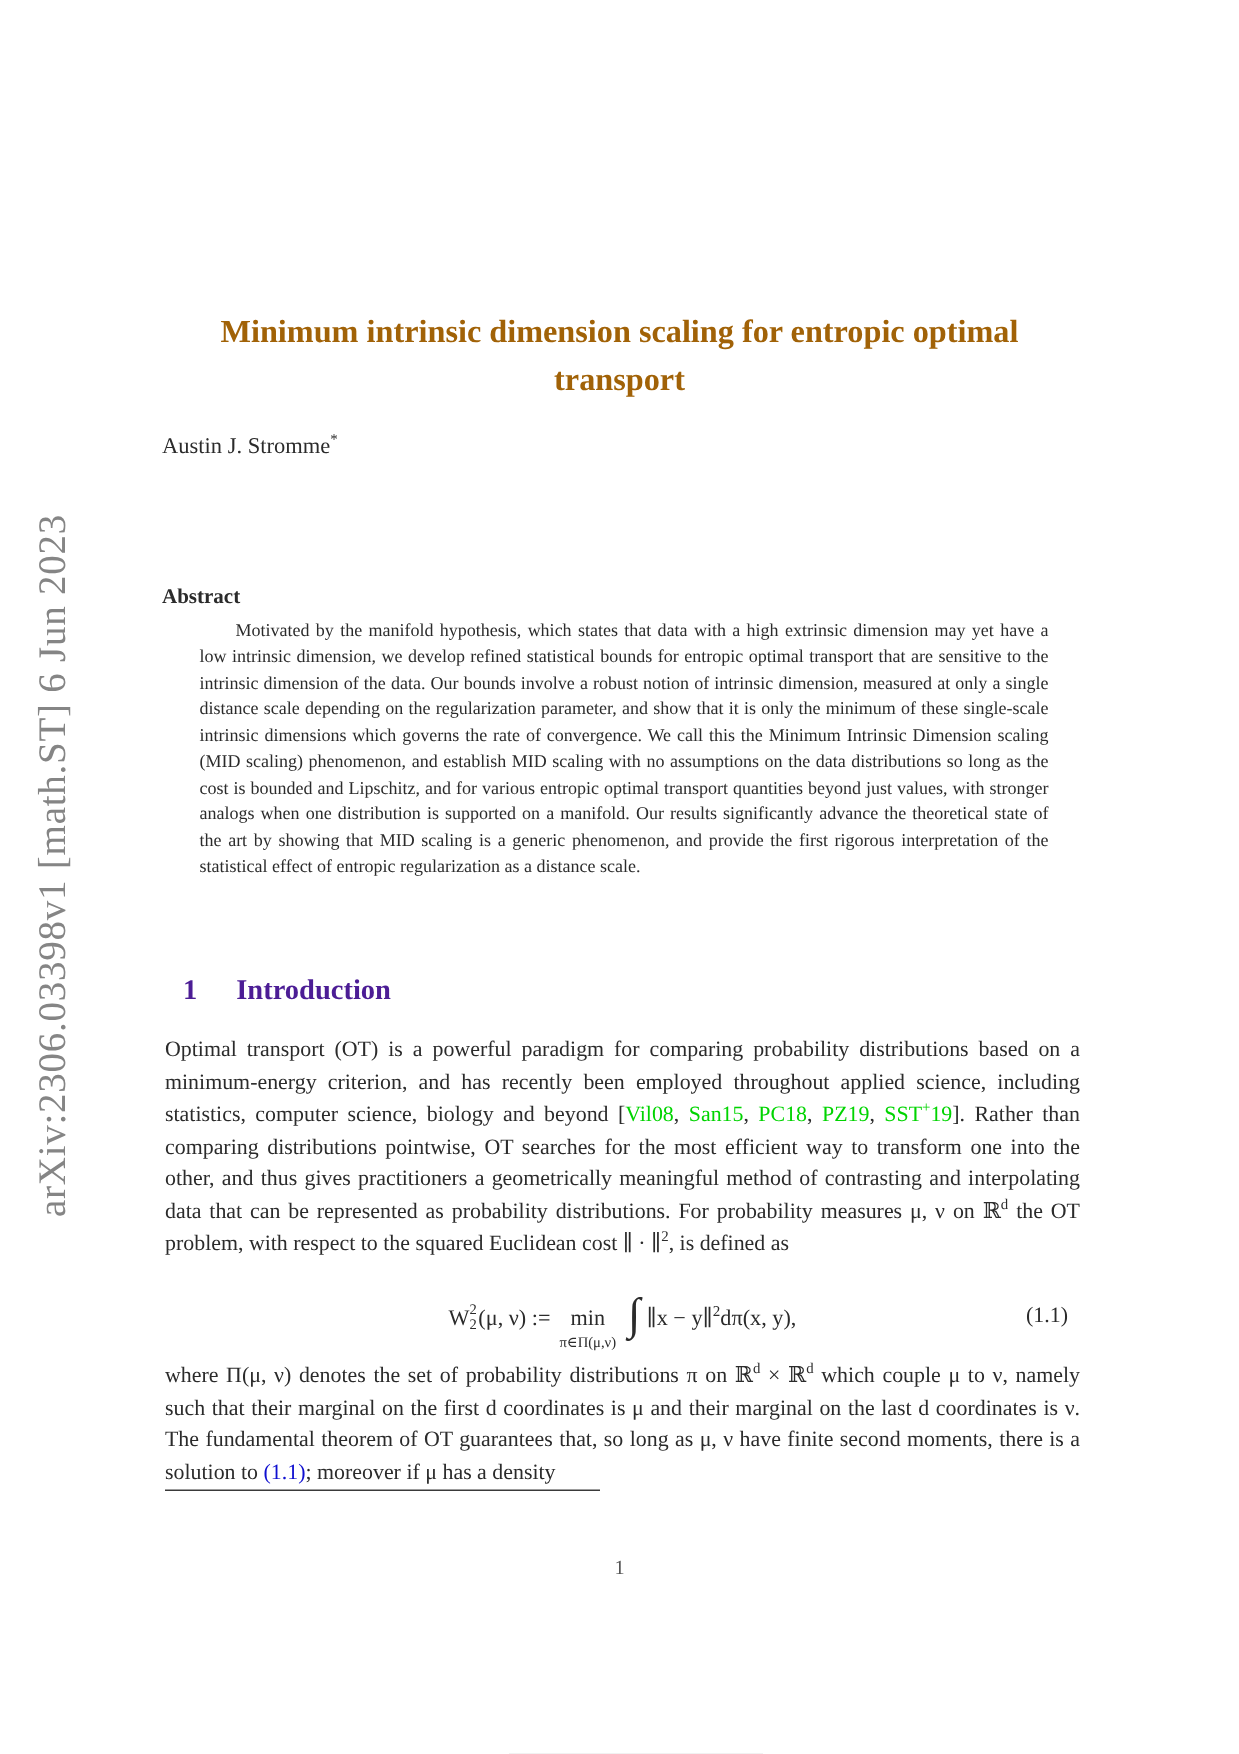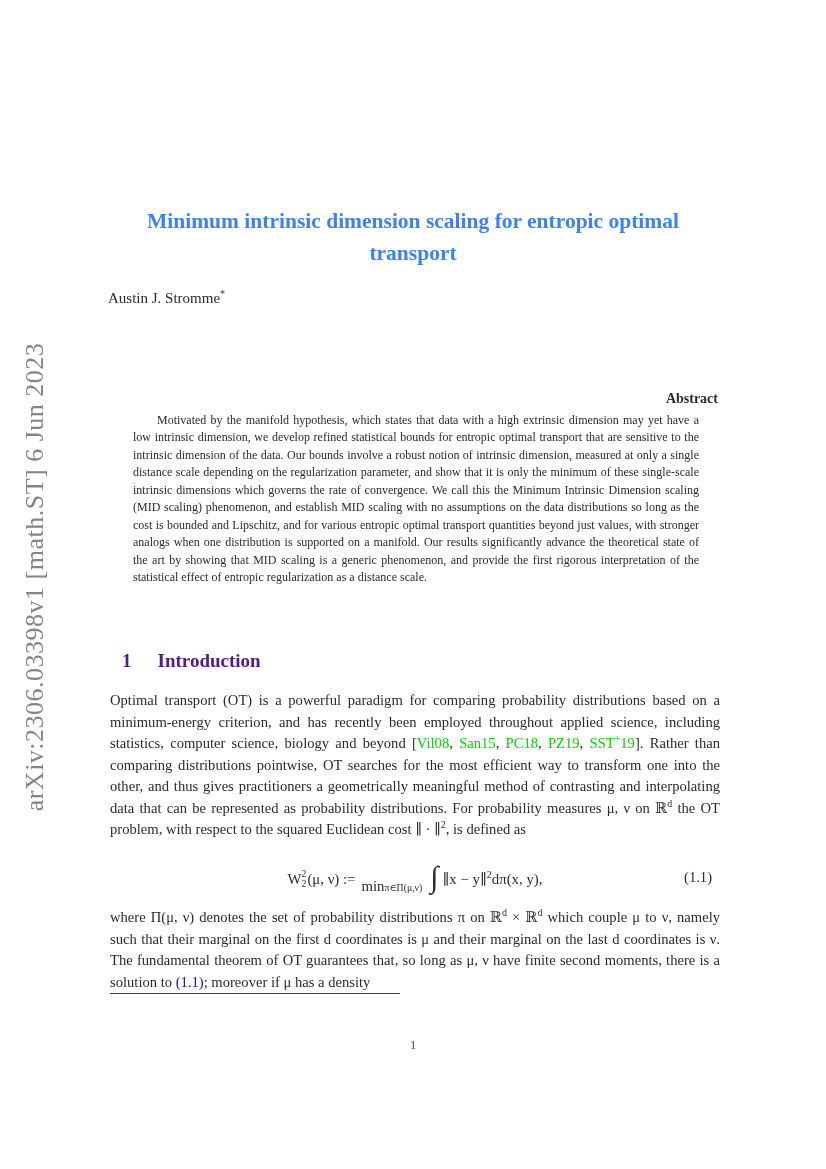--- a/index.html
+++ b/index.html
@@ -29,21 +29,21 @@
     white-space: nowrap;
   }
   .title {
     position: absolute;
     top: 205px;
     left: 103px;
     width: 620px;
     text-align: center;
     font-size: 21.5px;
     line-height: 1.5;
-    color: #3b82f6;
+    color: #a16207;
   }
   .author {
     position: absolute;
     top: 288px;
     left: 108px;
     width: 610px;
     text-align: left;
     font-size: 15px;
   }
   .author sup { font-size: 10px; }
@@ -53,21 +53,21 @@
     left: 108px;
     width: 610px;
     text-align: center;
     font-size: 15px;
   }
   .abstract-head {
     position: absolute;
     top: 391px;
     left: 108px;
     width: 610px;
-    text-align: right;
+    text-align: left;
     font-weight: bold;
     font-size: 14px;
   }
   .abstract-body {
     position: absolute;
     top: 412px;
     left: 133px;
     width: 566px;
     font-size: 12px;
     line-height: 17.45px;
@@ -125,21 +125,21 @@
     display: inline-flex;
     flex-direction: column;
     align-items: flex-start;
     font-size: 0.66em;
     line-height: 1.05;
     vertical-align: -0.45em;
     margin-right: 1px;
   }
   .minop {
     display: inline-flex;
-    flex-direction: row;
+    flex-direction: column;
     align-items: center;
     margin: 0 6px 0 6px;
     line-height: 1;
     transform: translateY(7px);
   }
   .minop .min-main { font-size: 1em; }
   .minop .min-under { font-size: 0.66em; margin-top: 4px; }
   .int-sign {
     font-size: 30px;
     font-weight: 300;

